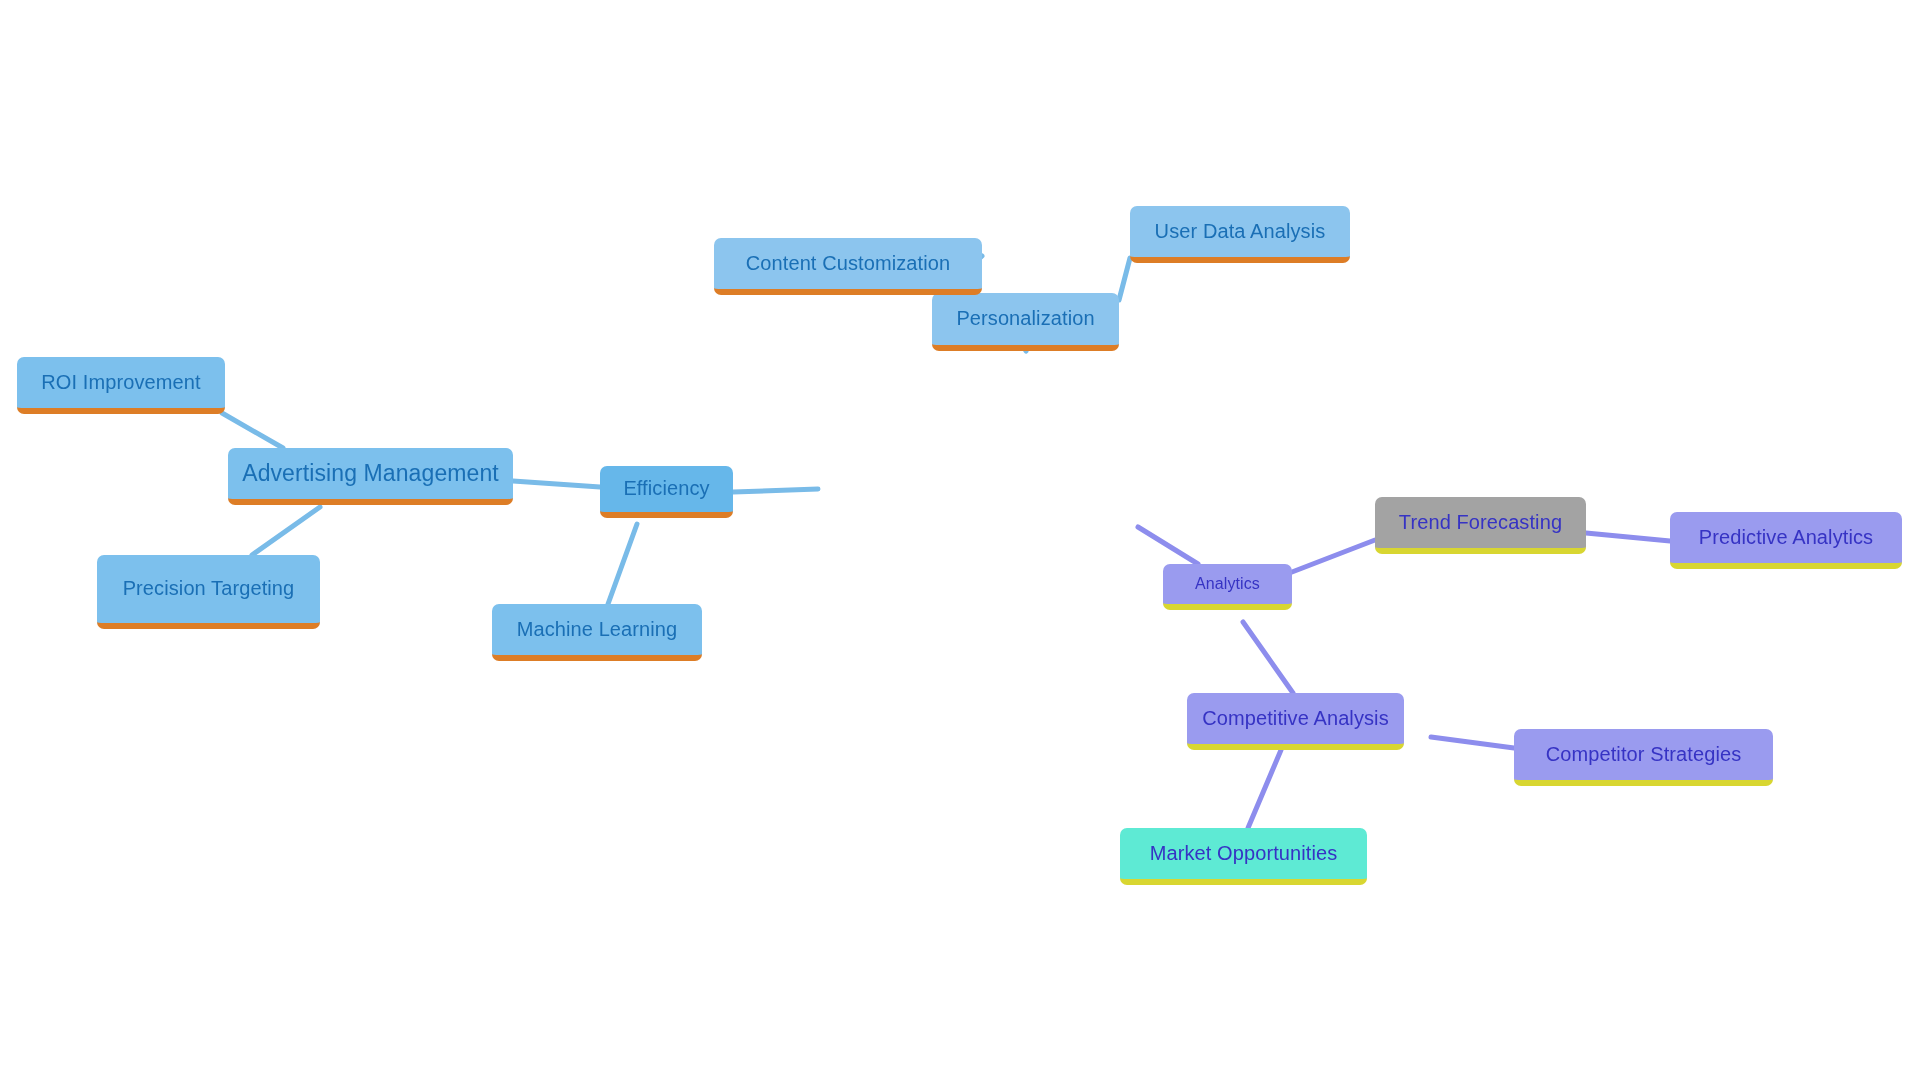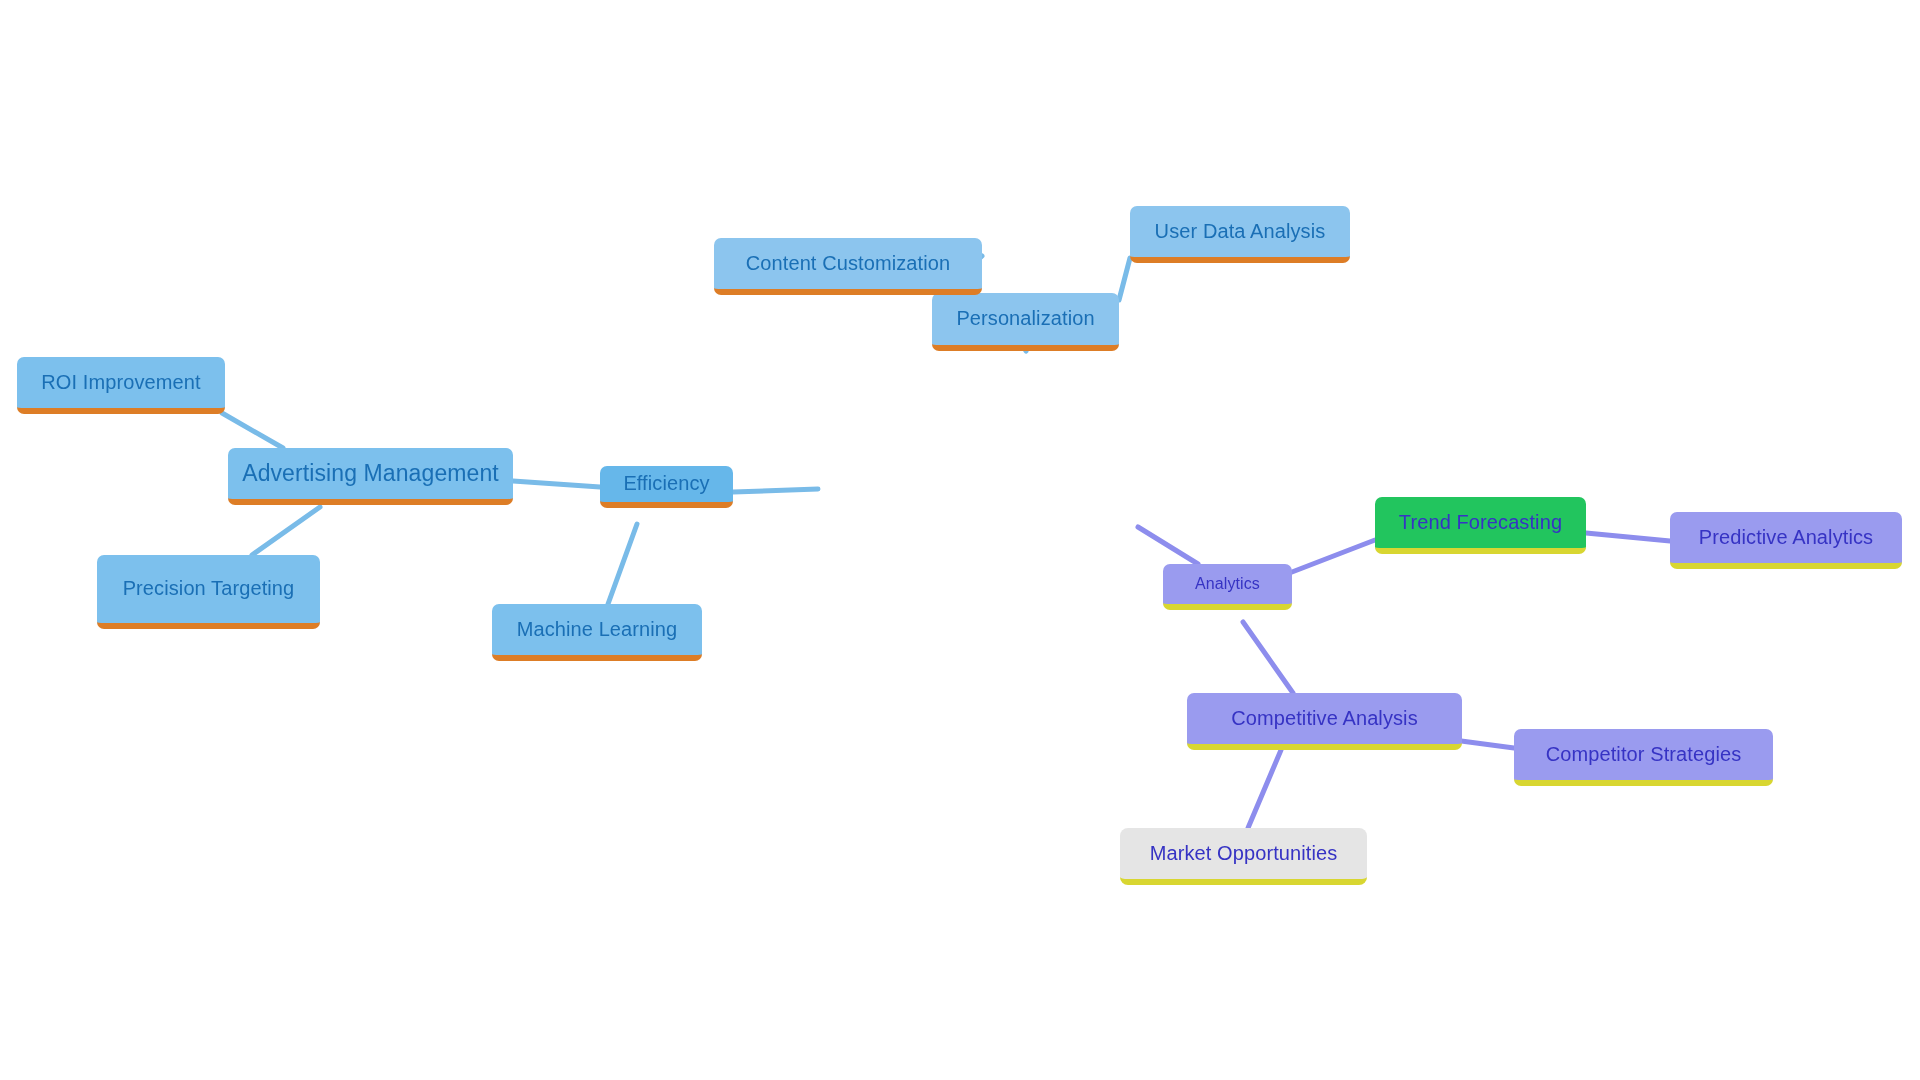--- a/index.html
+++ b/index.html
@@ -82,49 +82,49 @@
   <div id="nodes-layer">
       <div class="node" style="left: 932px; top: 293px; width: 187px; height: 58px; background: rgb(140, 197, 238); border-bottom: 6px solid rgb(221, 125, 38); color: rgb(26, 111, 181); font-size: 20px;">
         <span class="node-label">Personalization</span>
       </div>
       <div class="node" style="left: 714px; top: 198px; width: 268px; height: 57px; background: rgb(140, 197, 238); border-bottom: 6px solid rgb(221, 125, 38); color: rgb(26, 111, 181); font-size: 20px; margin-top: 40px;">
         <span class="node-label">Content Customization</span>
       </div>
       <div class="node" style="left: 1130px; top: 206px; width: 220px; height: 57px; background: rgb(140, 197, 238); border-bottom: 6px solid rgb(221, 125, 38); color: rgb(26, 111, 181); font-size: 20px;">
         <span class="node-label">User Data Analysis</span>
       </div>
-      <div class="node" style="left: 600px; top: 466px; width: 133px; height: 42px; background: rgb(102, 183, 234); border-bottom: 6px solid rgb(221, 125, 38); color: rgb(26, 111, 181); font-size: 20px;">
+      <div class="node" style="left: 600px; top: 466px; width: 133px; height: 52px; background: rgb(102, 183, 234); border-bottom: 6px solid rgb(221, 125, 38); color: rgb(26, 111, 181); font-size: 20px;">
         <span class="node-label">Efficiency</span>
       </div>
       <div class="node" style="left: 228px; top: 448px; width: 285px; height: 57px; background: rgb(124, 192, 237); border-bottom: 6px solid rgb(221, 125, 38); color: rgb(26, 111, 181); font-size: 23px;">
         <span class="node-label">Advertising Management</span>
       </div>
       <div class="node" style="left: 17px; top: 357px; width: 208px; height: 57px; background: rgb(124, 192, 237); border-bottom: 6px solid rgb(221, 125, 38); color: rgb(26, 111, 181); font-size: 20px;">
         <span class="node-label">ROI Improvement</span>
       </div>
       <div class="node" style="left: 97px; top: 555px; width: 223px; height: 74px; background: rgb(124, 192, 237); border-bottom: 6px solid rgb(221, 125, 38); color: rgb(26, 111, 181); font-size: 20px;">
         <span class="node-label">Precision Targeting</span>
       </div>
       <div class="node" style="left: 492px; top: 604px; width: 210px; height: 57px; background: rgb(124, 192, 237); border-bottom: 6px solid rgb(221, 125, 38); color: rgb(26, 111, 181); font-size: 20px;">
         <span class="node-label">Machine Learning</span>
       </div>
       <div class="node" style="left: 1163px; top: 564px; width: 129px; height: 46px; background: rgb(154, 155, 239); border-bottom: 6px solid rgb(216, 214, 49); color: rgb(54, 51, 196); font-size: 16px;">
         <span class="node-label">Analytics</span>
       </div>
-      <div class="node" style="left: 1375px; top: 497px; width: 211px; height: 57px; background: #22c55e; border-bottom: 6px solid rgb(216, 214, 49); color: rgb(54, 51, 196); font-size: 20px;">
+      <div class="node" style="left: 1375px; top: 497px; width: 211px; height: 57px; background: #a3a3a3; border-bottom: 6px solid rgb(216, 214, 49); color: rgb(54, 51, 196); font-size: 20px;">
         <span class="node-label">Trend Forecasting</span>
       </div>
       <div class="node" style="left: 1670px; top: 512px; width: 232px; height: 57px; background: rgb(154, 155, 239); border-bottom: 6px solid rgb(216, 214, 49); color: rgb(54, 51, 196); font-size: 20px; text-align: right;">
         <span class="node-label">Predictive Analytics</span>
       </div>
-      <div class="node" style="left: 1187px; top: 693px; width: 275px; height: 57px; background: rgb(154, 155, 239); border-bottom: 6px solid rgb(216, 214, 49); color: rgb(54, 51, 196); font-size: 20px;">
+      <div class="node" style="left: 1187px; top: 693px; width: 217px; height: 57px; background: rgb(154, 155, 239); border-bottom: 6px solid rgb(216, 214, 49); color: rgb(54, 51, 196); font-size: 20px;">
         <span class="node-label">Competitive Analysis</span>
       </div>
       <div class="node" style="left: 1514px; top: 729px; width: 259px; height: 57px; background: rgb(154, 155, 239); border-bottom: 6px solid rgb(216, 214, 49); color: rgb(54, 51, 196); font-size: 20px;">
         <span class="node-label">Competitor Strategies</span>
       </div>
-      <div class="node" style="left: 1120px; top: 828px; width: 247px; height: 57px; background: #e5e5e5; border-bottom: 6px solid rgb(216, 214, 49); color: rgb(54, 51, 196); font-size: 20px; border-radius: 8px;">
+      <div class="node" style="left: 1120px; top: 828px; width: 247px; height: 57px; background: #5eead4; border-bottom: 6px solid rgb(216, 214, 49); color: rgb(54, 51, 196); font-size: 20px;">
         <span class="node-label">Market Opportunities</span>
       </div>
     </div>
 
 
 </div>
 
 </body></html>

